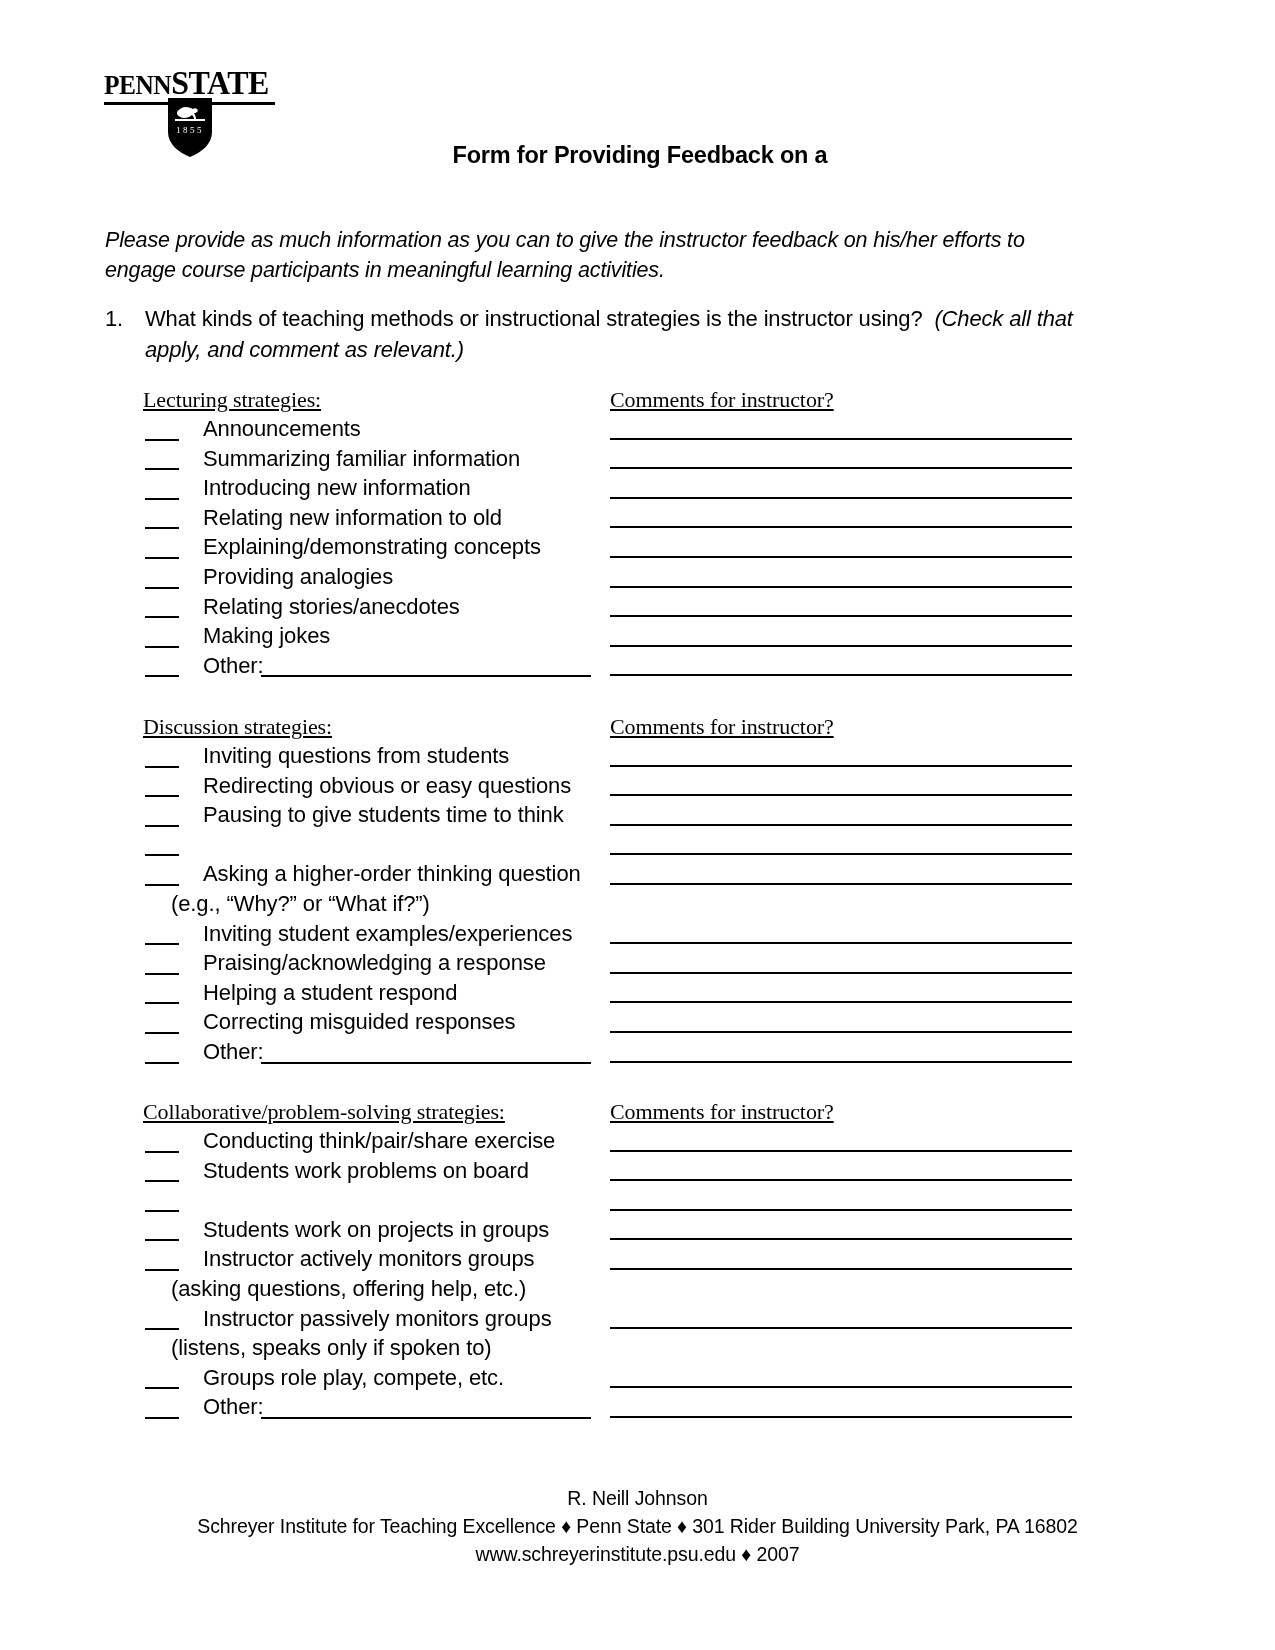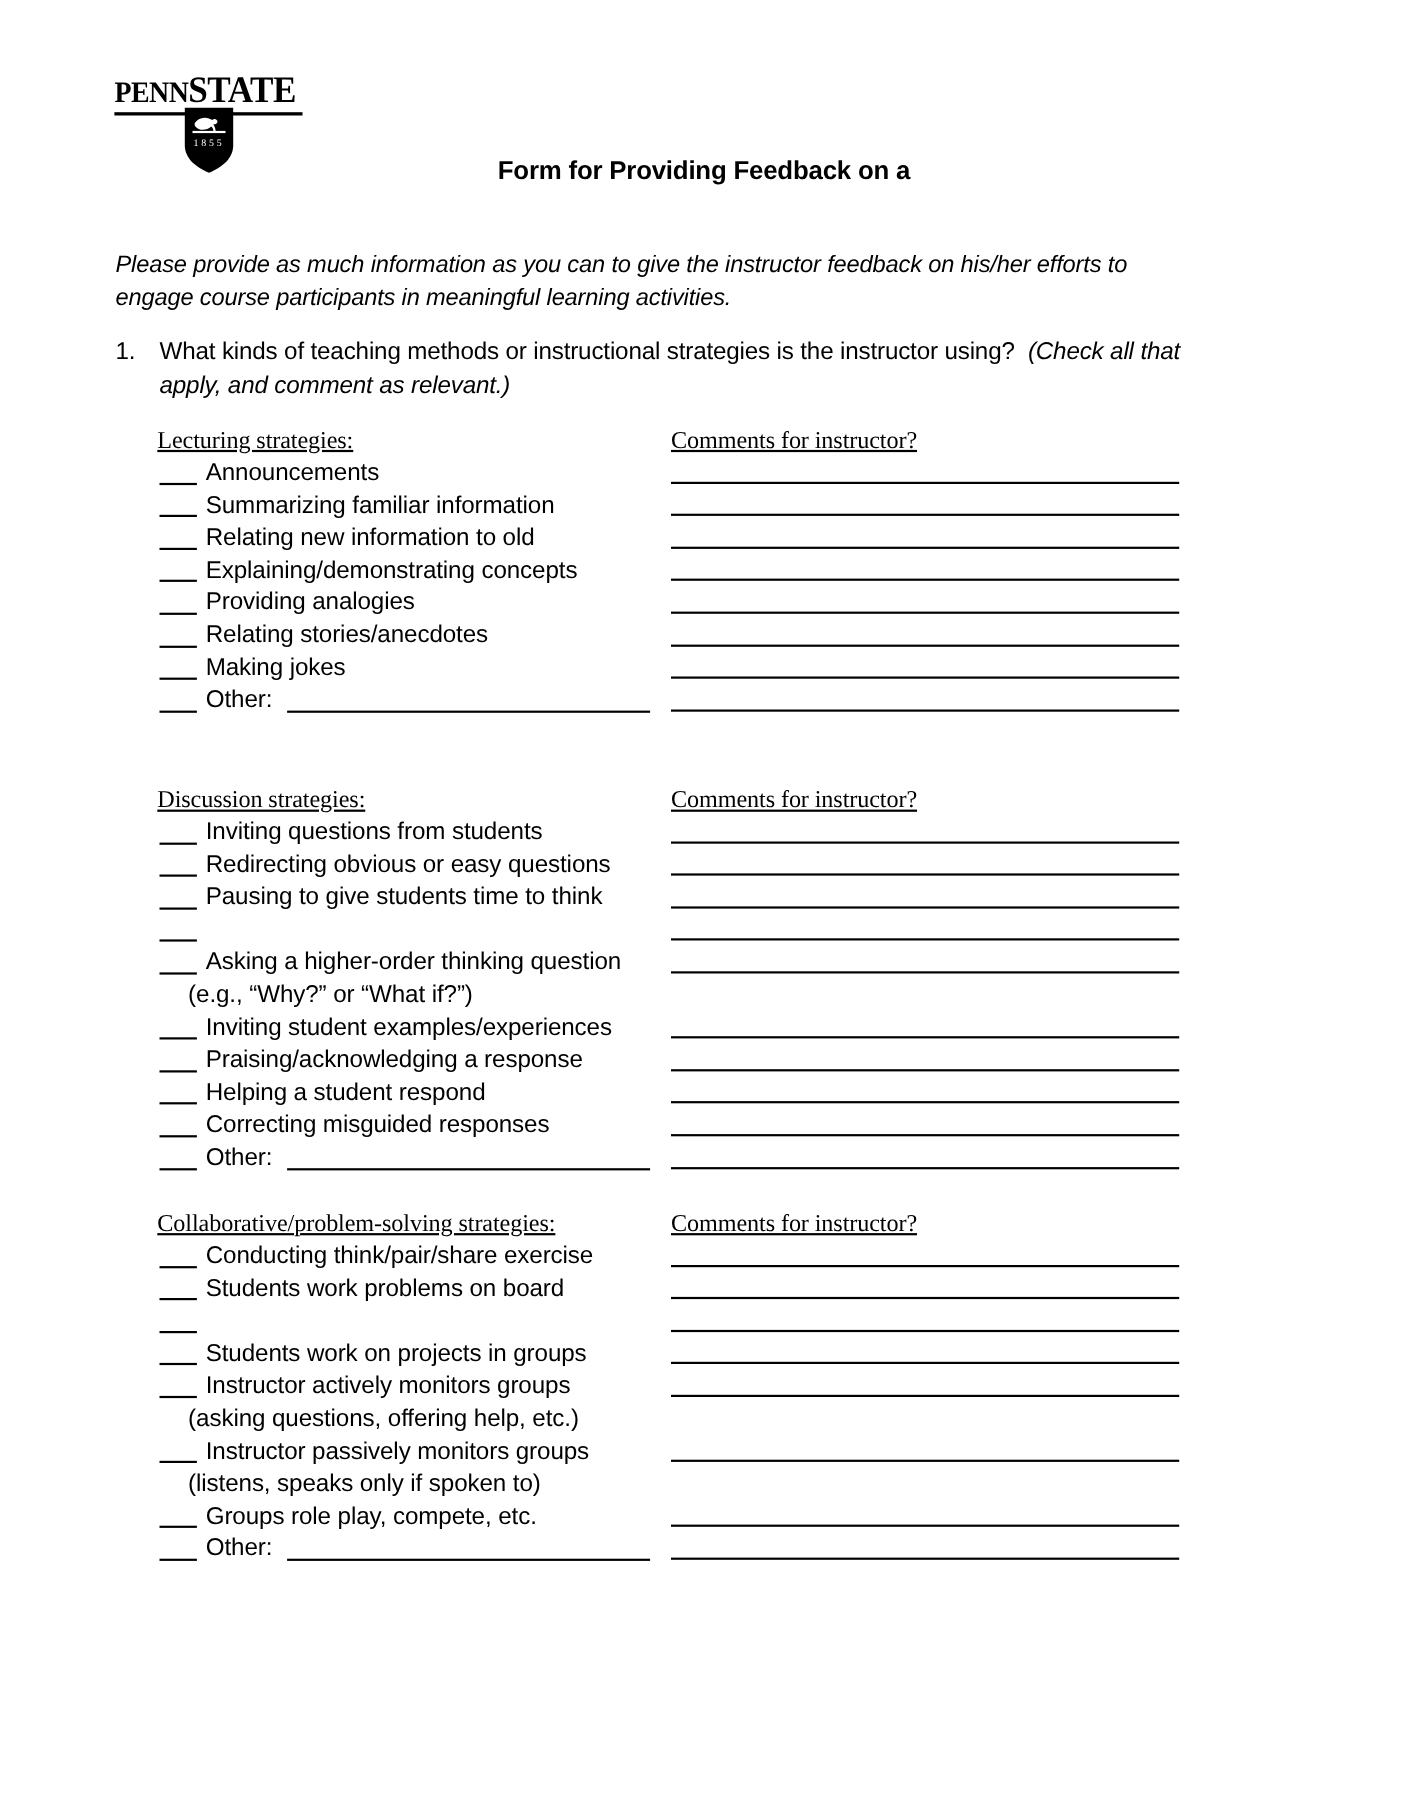--- a/index.html
+++ b/index.html
@@ -158,21 +158,21 @@
   .chk {
     position: absolute;
     left: 2px;
     bottom: 5px;
     width: 34px;
     height: 2px;
     background: #000;
   }
   .lbl {
     position: absolute;
-    left: 44px;
+    left: 60px;
     top: -2px;
     font-size: 22px;
     line-height: 29.6px;
     letter-spacing: -0.1px;
     white-space: nowrap;
   }
   .lbl.cont {
     left: 28px;
   }
   .other-line {
@@ -247,20 +247,25 @@
           <span class="lbl">Announcements</span>
           <span class="cline"></span>
         </div>
       <div class="row">
           <span class="chk"></span>
           <span class="lbl">Summarizing familiar information</span>
           <span class="cline"></span>
         </div>
       <div class="row">
           <span class="chk"></span>
+          <span class="lbl">Introducing new information</span>
+          <span class="cline"></span>
+        </div>
+      <div class="row">
+          <span class="chk"></span>
           <span class="lbl">Relating new information to old</span>
           <span class="cline"></span>
         </div>
       <div class="row">
           <span class="chk"></span>
           <span class="lbl">Explaining/demonstrating concepts</span>
           <span class="cline"></span>
         </div>
       <div class="row">
           <span class="chk"></span>
@@ -396,14 +401,19 @@
         </div>
       <div class="row">
           <span class="chk"></span>
           <span class="lbl">Other:</span>
           <span class="other-line"></span>
           <span class="cline"></span>
         </div>
     </div>
   </div>
 
+  <div class="footer">
+    <span class="line">R. Neill Johnson</span>
+    <span class="line">Schreyer Institute for Teaching Excellence ♦ Penn State ♦ 301 Rider Building    University Park, PA 16802</span>
+    <span class="line">www.schreyerinstitute.psu.edu ♦ 2007</span>
+  </div>
 
 </div>
 
 </body></html>

